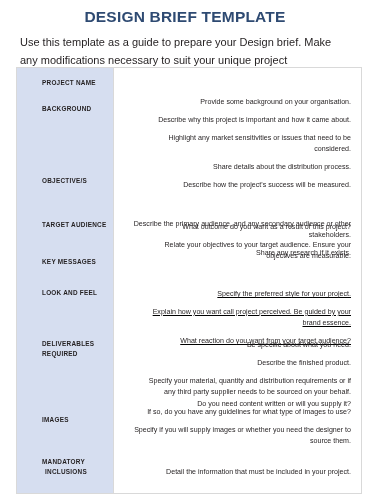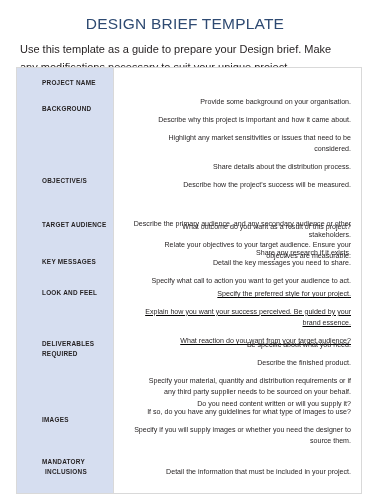--- a/index.html
+++ b/index.html
@@ -17,23 +17,23 @@
     position: relative;
     width: 370px;
     height: 500px;
     background: #ffffff;
     box-sizing: border-box;
   }
   .doc-title {
     text-align: center;
     color: #2e4a72;
     font-size: 15.5px;
-    font-weight: normal;
+    font-weight: bold;
     letter-spacing: 0.2px;
-    padding-top: 15px;
+    padding-top: 8px;
     line-height: 1.1;
   }
   .doc-intro {
     margin: 9px 24px 12px 20px;
     font-size: 11px;
     line-height: 1.62;
     color: #231f20;
   }
   .brief-table {
     position: absolute;
@@ -127,28 +127,24 @@
       <div class="content-block" style="top:107px;margin-top:47px;">
         <p class="content-line">What outcome do you want as a result of this project?</p>
         <p class="content-line">Relate your objectives to your target audience. Ensure your objectives are measurable.</p>
       </div>
 
       <div class="content-block" style="top:151px;">
         <p class="content-line">Describe the primary audience, and any secondary audience or other stakeholders.</p>
         <p class="content-line">Share any research if it exists.</p>
       </div>
 
-      <div class="content-block" style="top:190px;">
-        <p class="content-line">Detail the key messages you need to share.</p>
-        <p class="content-line">Specify what call to action you want to get your audience to act.</p>
-      </div>
 
       <div class="content-block" style="top:221px;text-decoration:underline;">
         <p class="content-line">Specify the preferred style for your project.</p>
-        <p class="content-line">Explain how you want your success perceived. Be guided by your brand essence.</p>
+        <p class="content-line">Explain how you want call project perceived. Be guided by your brand essence.</p>
         <p class="content-line">What reaction do you want from your target audience?</p>
       </div>
 
       <div class="content-block" style="top:272px;margin-left:8px;">
         <p class="content-line">Be specific about what you need.</p>
         <p class="content-line">Describe the finished product.</p>
         <p class="content-line tight">Specify your material, quantity and distribution requirements or if any third party supplier needs to be sourced on your behalf.</p>
         <p class="content-line">Do you need content written or will you supply it?</p>
       </div>
 

